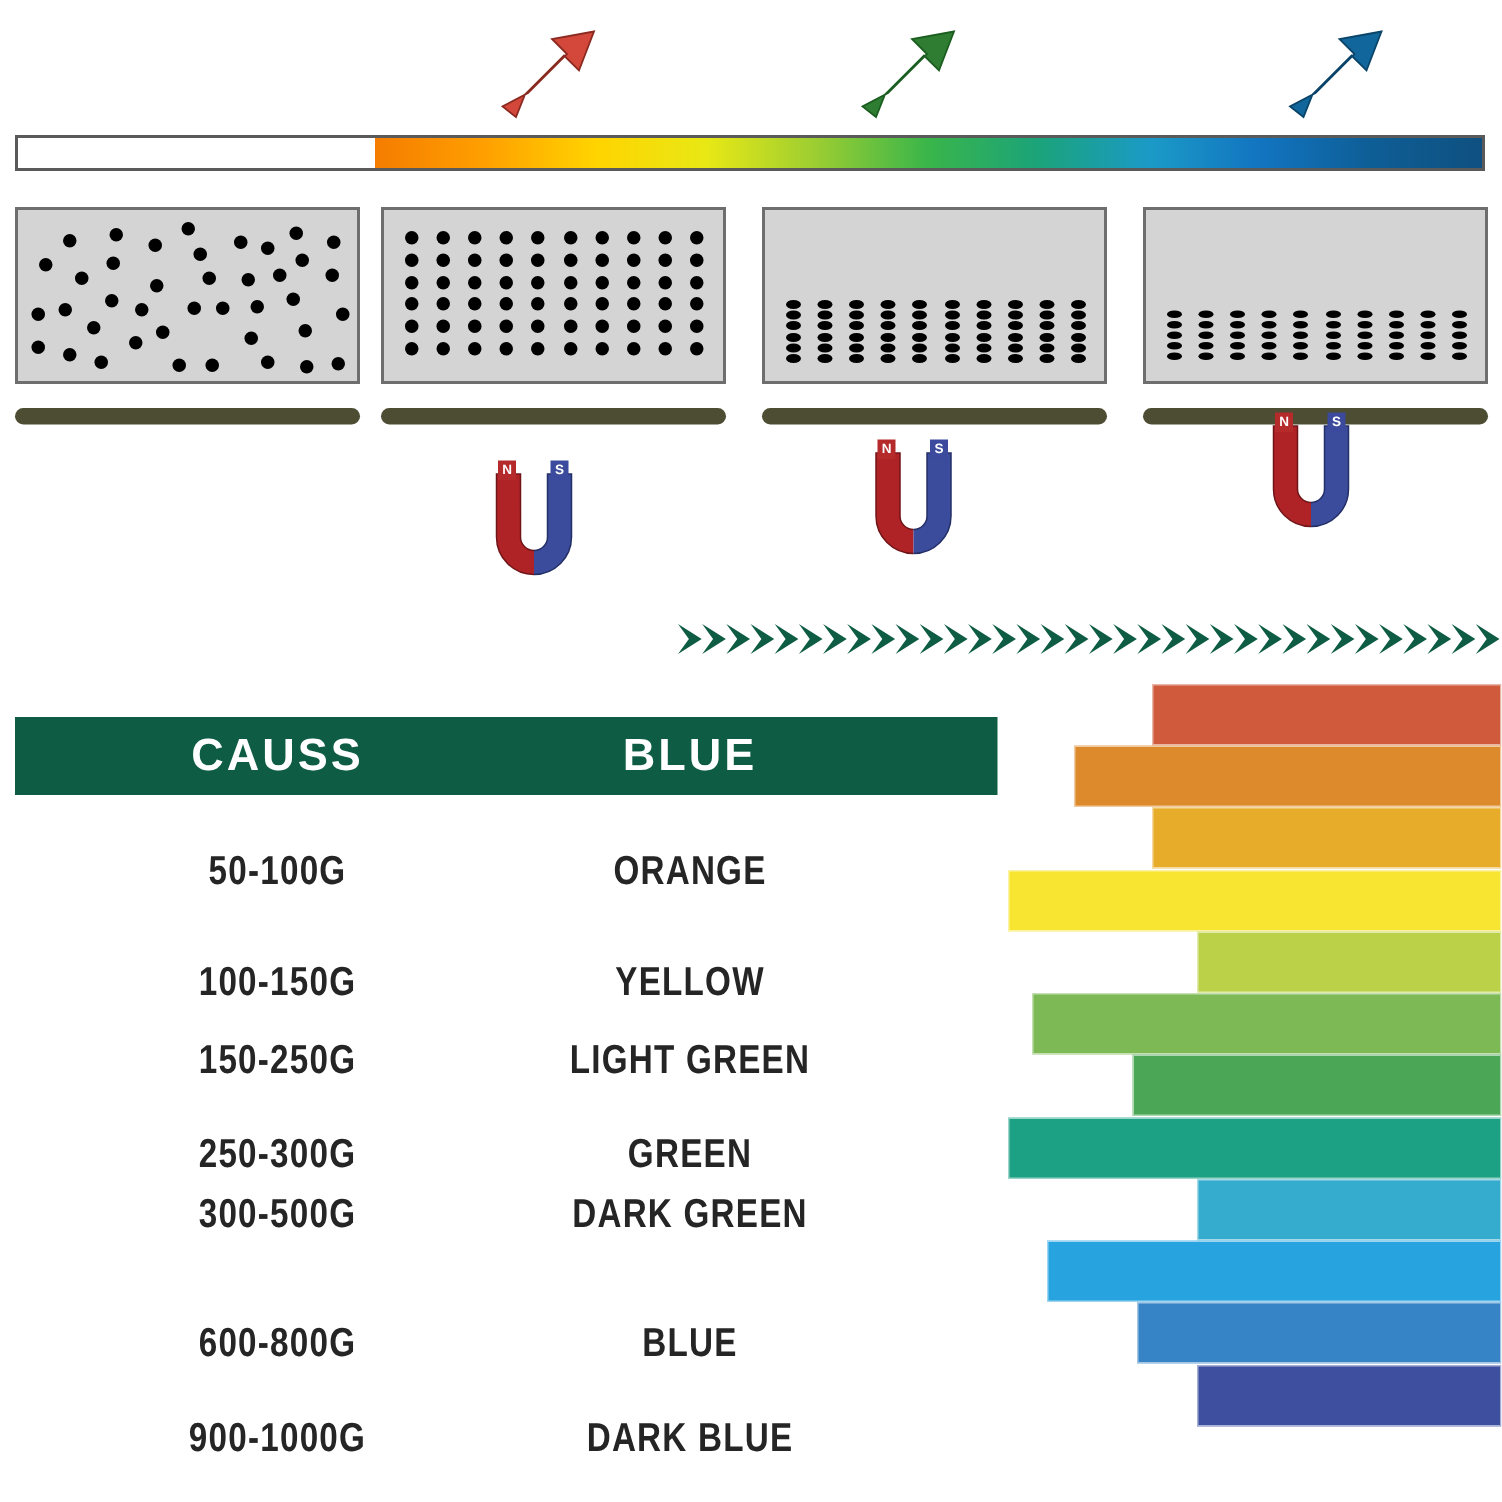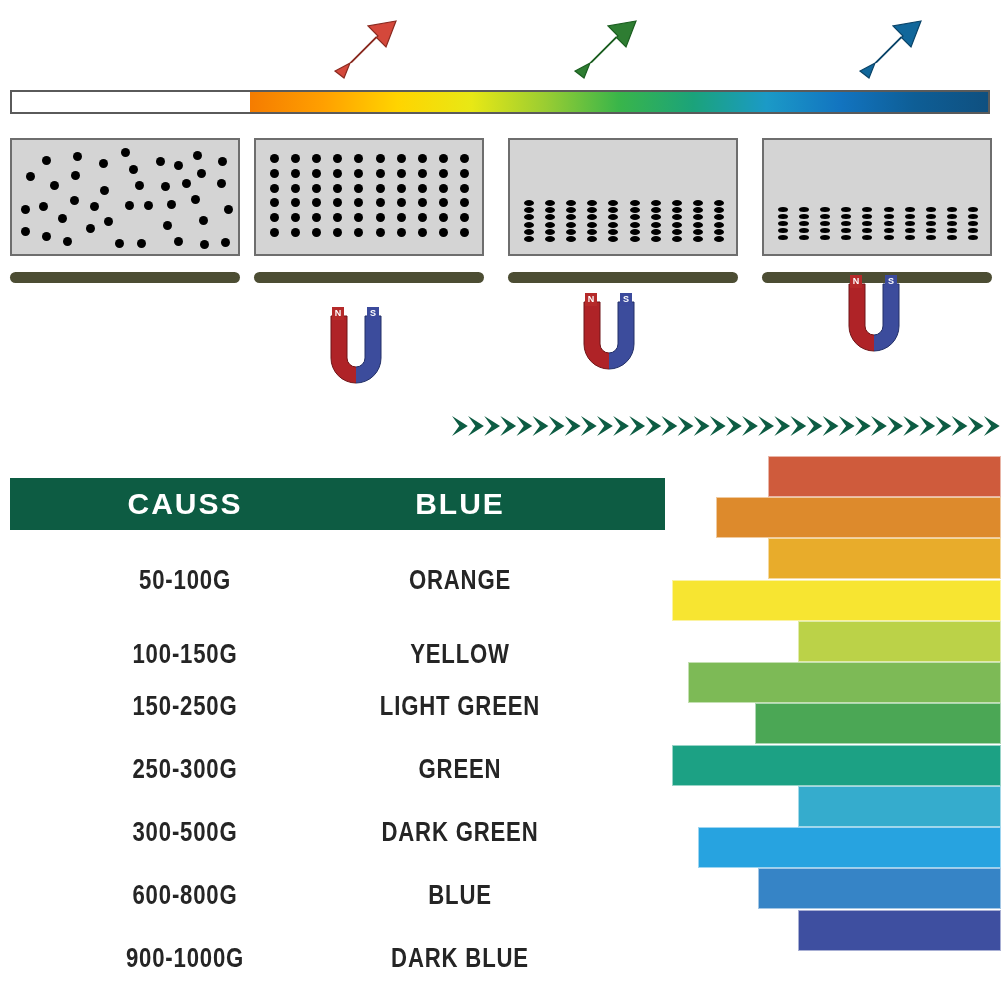--- a/index.html
+++ b/index.html
@@ -483,21 +483,21 @@
         <div class="cell c-color">YELLOW</div>
       </div>
       <div class="trow" style="top: 686px;">
         <div class="cell c-gauss">150-250G</div>
         <div class="cell c-color">LIGHT GREEN</div>
       </div>
       <div class="trow" style="top: 749px;">
         <div class="cell c-gauss">250-300G</div>
         <div class="cell c-color">GREEN</div>
       </div>
-      <div class="trow" style="top: 812px;">
+      <div class="trow" style="top: 789px;">
         <div class="cell c-gauss">300-500G</div>
         <div class="cell c-color">DARK GREEN</div>
       </div>
       <div class="trow" style="top: 875px;">
         <div class="cell c-gauss">600-800G</div>
         <div class="cell c-color">BLUE</div>
       </div>
       <div class="trow" style="top: 938px;">
         <div class="cell c-gauss">900-1000G</div>
         <div class="cell c-color">DARK BLUE</div>

